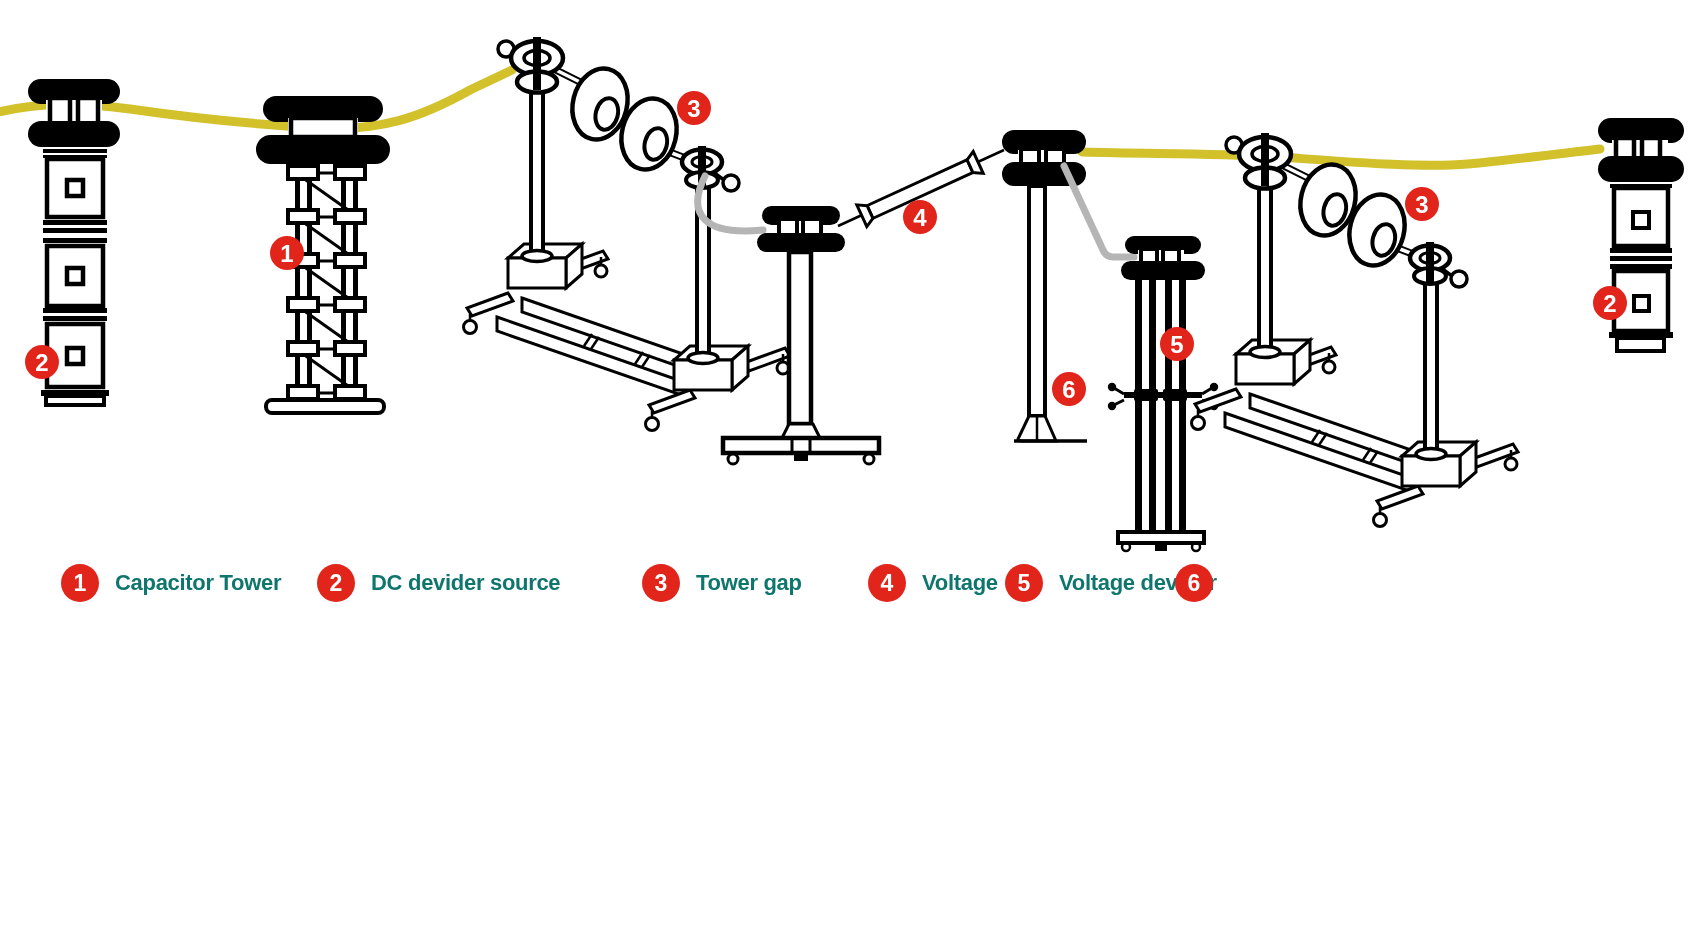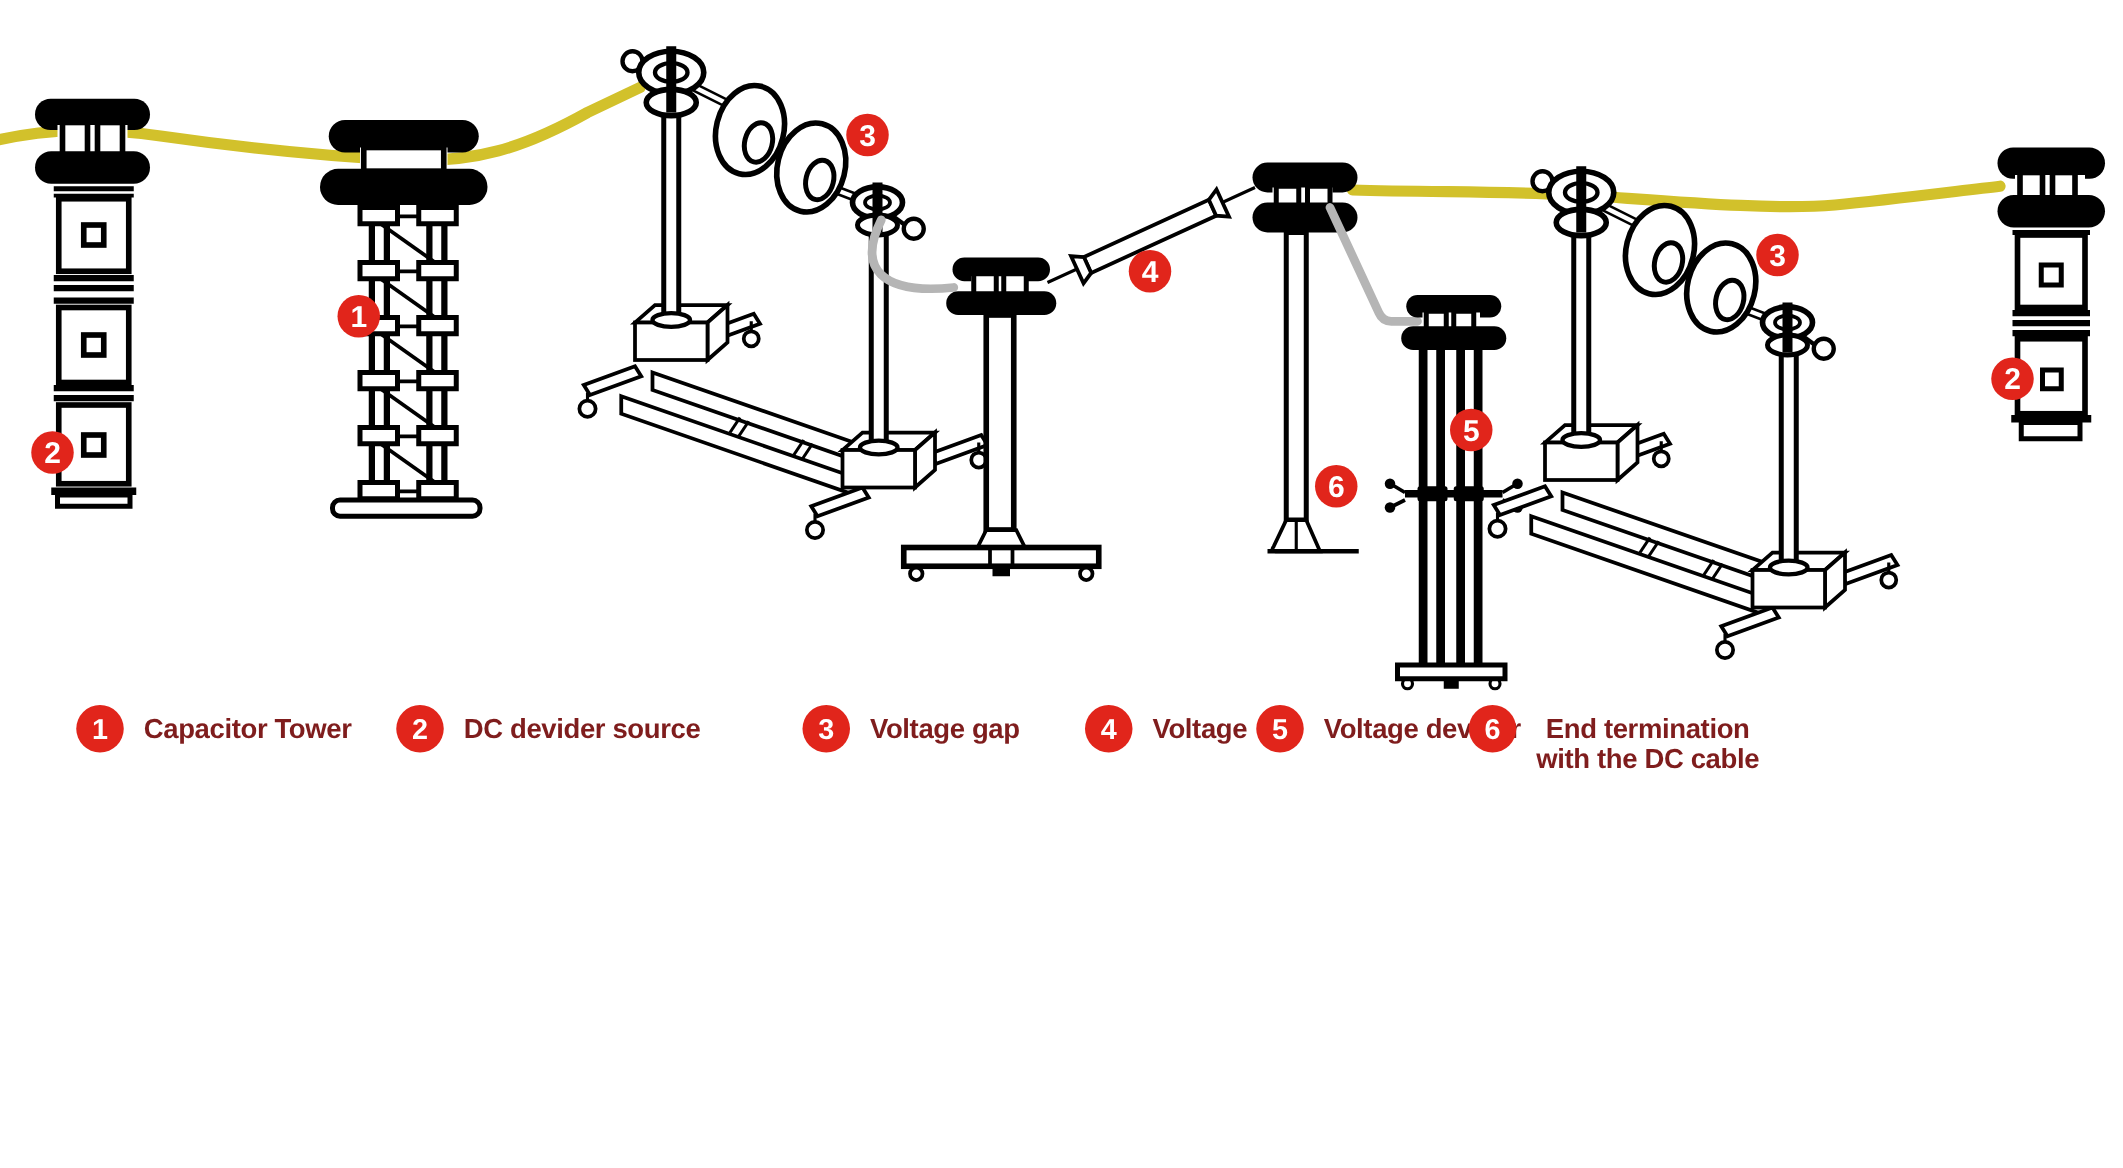--- a/index.html
+++ b/index.html
@@ -21,21 +21,21 @@
   .cable{stroke:#d2c12b;stroke-width:9;fill:none;stroke-linecap:round;}
   .gray{stroke:#b5b5b5;stroke-width:7;fill:none;stroke-linecap:round;stroke-linejoin:round;}
   .marker{fill:#e1251b;}
   .mnum{fill:#fff;font-family:"Liberation Sans",sans-serif;font-weight:bold;font-size:24px;text-anchor:middle;}
   
   .legend-item{position:absolute;display:flex;align-items:center;gap:16px;}
   .legend-item.two-line{align-items:flex-start;}
   .badge{width:38px;height:38px;border-radius:50%;background:#e1251b;color:#fff;
          display:flex;align-items:center;justify-content:center;
          font-weight:bold;font-size:23px;flex:0 0 38px;}
-  .legend-label{font-weight:bold;font-size:22px;color:#7f1d1d;letter-spacing:-0.3px;line-height:24px;white-space:nowrap;}
+  .legend-label{font-weight:bold;font-size:22px;color:#0f766e;letter-spacing:-0.3px;line-height:24px;white-space:nowrap;}
   .two-line .legend-label{margin-top:7px;text-align:center;}
 </style>
 </head>
 <body>
 
 <div id="stage">
 
 <svg width="1698" height="934" viewBox="0 0 1698 934" xmlns="http://www.w3.org/2000/svg">
 
   <defs>
@@ -315,32 +315,28 @@
   <div class="legend-item" style="left:61px;top:564px;">
     <div class="badge">1</div>
     <div class="legend-label">Capacitor Tower</div>
   </div>
   <div class="legend-item" style="left:317px;top:564px;">
     <div class="badge">2</div>
     <div class="legend-label">DC devider source</div>
   </div>
   <div class="legend-item" style="left:642px;top:564px;">
     <div class="badge">3</div>
-    <div class="legend-label">Voltage gap</div>
+    <div class="legend-label">Tower gap</div>
   </div>
   <div class="legend-item" style="left:868px;top:564px;">
     <div class="badge">4</div>
     <div class="legend-label">Voltage</div>
   </div>
   <div class="legend-item" style="left:1005px;top:564px;">
     <div class="badge">5</div>
     <div class="legend-label">Voltage devider</div>
   </div>
   <div class="legend-item two-line" style="left:1175px;top:564px;">
     <div class="badge">6</div>
-    <div class="legend-label">
-      <span>End termination</span><br>
-      <span>with the DC cable</span>
-    </div>
   </div>
 </div>
 
 </div>
 
 </body></html>

